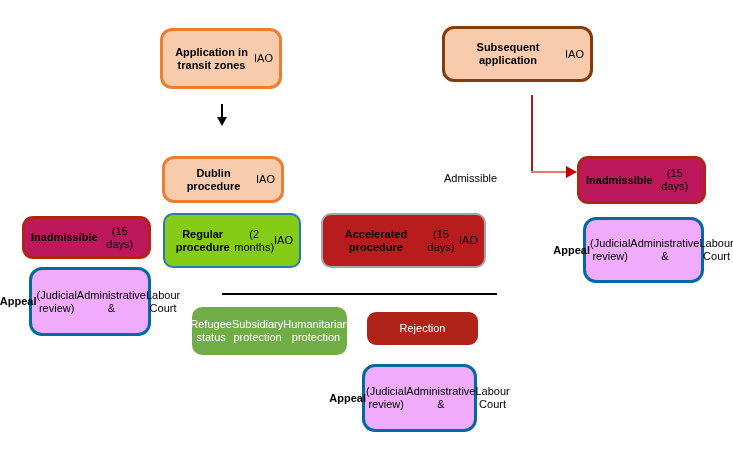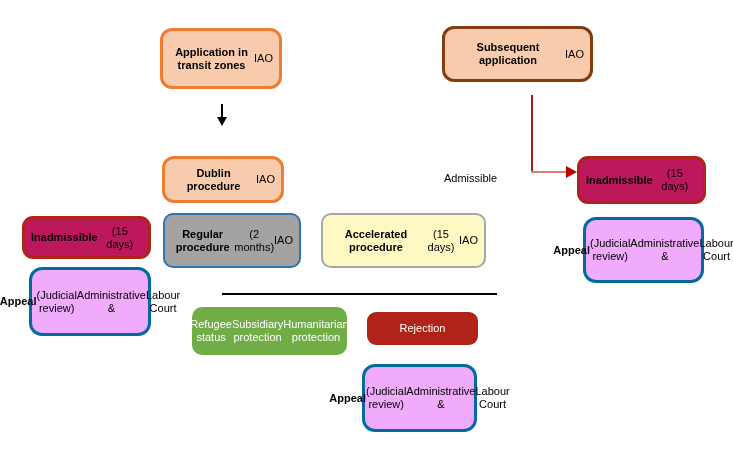--- a/index.html
+++ b/index.html
@@ -22,22 +22,22 @@
     font-size:11px;
     line-height:13px;
     padding:2px 6px;
   }
   .box span{display:block;}
   .bold{font-weight:bold;}
   .orange{background:#F8CBAD;border:3px solid #ED7D31;border-radius:12px;}
   .orange-brown{background:#F8CBAD;border:3px solid #843C0C;border-radius:12px;}
   .white-red{background:#be185d;border:3px solid #B02318;border-radius:11px;}
   .salmon{background:#f0abfc;border:3px solid #0369a1;border-radius:13px;}
-  .blue{background:#a3a3a3;border:2.5px solid #2E75B6;border-radius:10px;}
-  .gray{background:#fef9c3;border:2.5px solid #A6A6A6;border-radius:10px;align-items:center;}
+  .blue{background:#84cc16;border:2.5px solid #2E75B6;border-radius:10px;}
+  .gray{background:#b91c1c;border:2.5px solid #A6A6A6;border-radius:10px;align-items:center;}
   .green{background:#70AD47;color:#FFFFFF;border-radius:10px;}
   .darkred{background:#B02318;color:#FFFFFF;border-radius:9px;}
   .label{
     position:absolute;
     font-size:11px;
     line-height:13px;
     text-align:right;
   }
   .line{position:absolute;background:#000;}
   .redline-v{position:absolute;width:2px;background:#A62222;}

